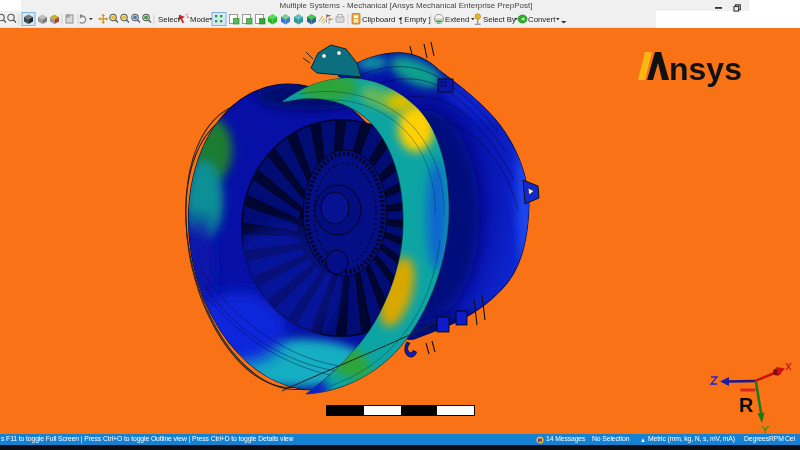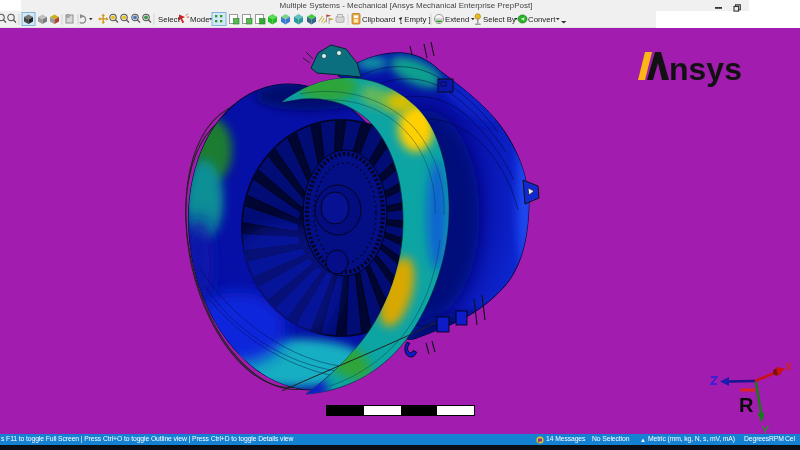--- a/index.html
+++ b/index.html
@@ -1,19 +1,19 @@
 <!DOCTYPE html>
 <html><head><meta charset="utf-8"><style>
 html,body{margin:0;padding:0;width:800px;height:450px;overflow:hidden;background:#fff;
   font-family:"Liberation Sans",sans-serif;}
 #titlebar{position:absolute;left:0;top:0;width:728px;height:11px;background:#f0f0f0;margin-left:21px;}
 #title{position:absolute;left:0;top:1px;width:770px;text-align:center;font-size:8px;color:#444;}
 #winbtns{position:absolute;right:6px;top:3px;color:#333;font-size:8px;}
 #toolbar{position:absolute;left:0;top:11px;width:656px;height:16px;background:#f0f0f0;border-bottom:1px solid #e2e2e2;}
-#viewport{position:absolute;left:0;top:28px;width:800px;height:406px;background:#a21caf;}
+#viewport{position:absolute;left:0;top:28px;width:800px;height:406px;background:#f97316;}
 #statusbar{position:absolute;left:0;top:434px;width:800px;height:11px;background:#1581d3;color:#fff;font-size:6.8px;letter-spacing:-0.1px;}
 #taskbar{position:absolute;left:0;top:445px;width:800px;height:5px;background:#0c0e16;}
 .sb{position:absolute;top:1px;white-space:nowrap;}
 #scalebar{position:absolute;left:326px;top:377px;width:147px;height:9px;border:1px solid #000;display:flex;}
 #scalebar div{flex:1;}
 </style></head>
 <body>
 <div id="titlebar">
   <div id="title">Multiple Systems - Mechanical [Ansys Mechanical Enterprise PrepPost]</div>
   <svg id="winbtns" style="position:absolute;right:4px;top:2px" width="32" height="11" viewBox="0 0 32 11">

